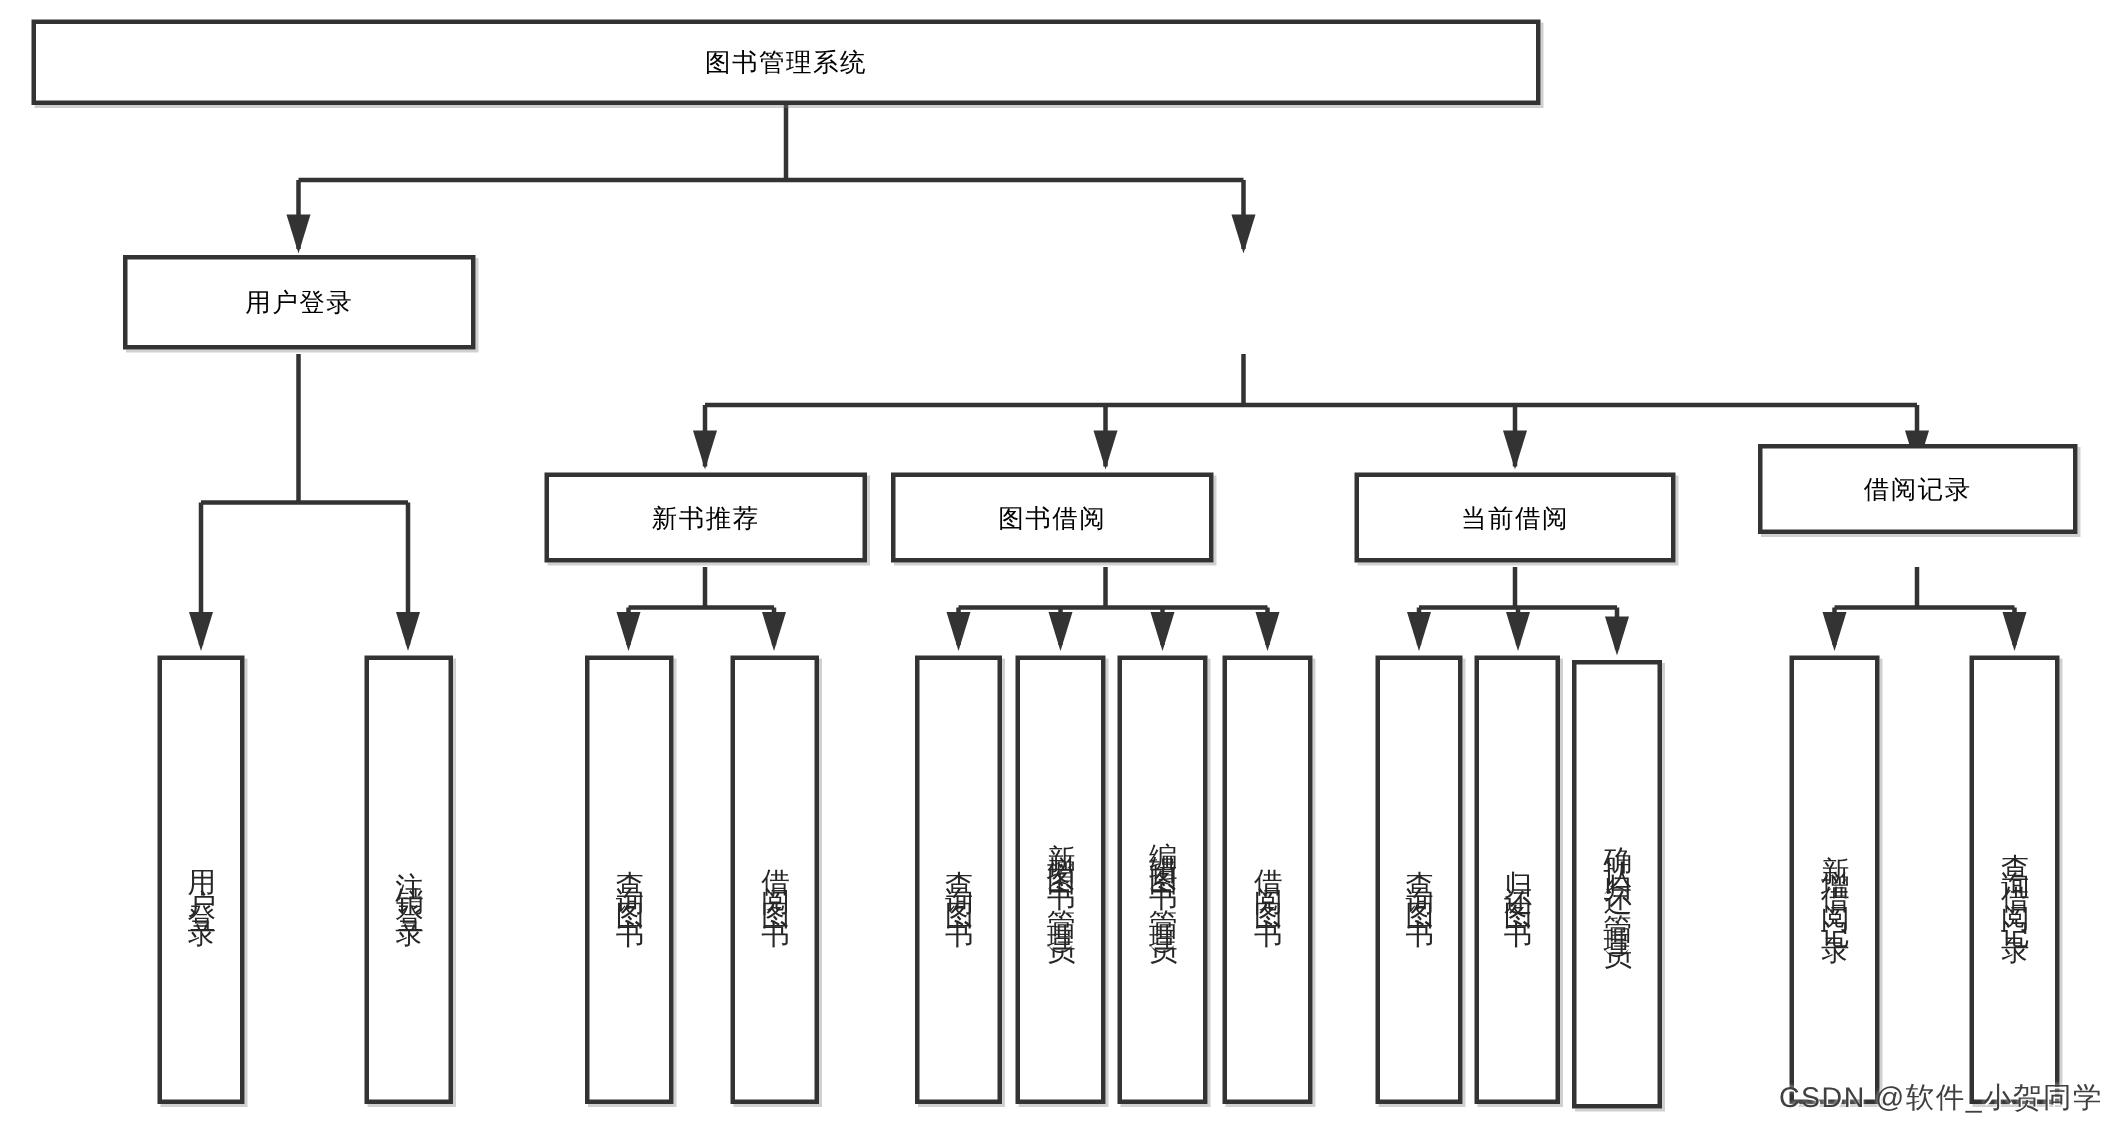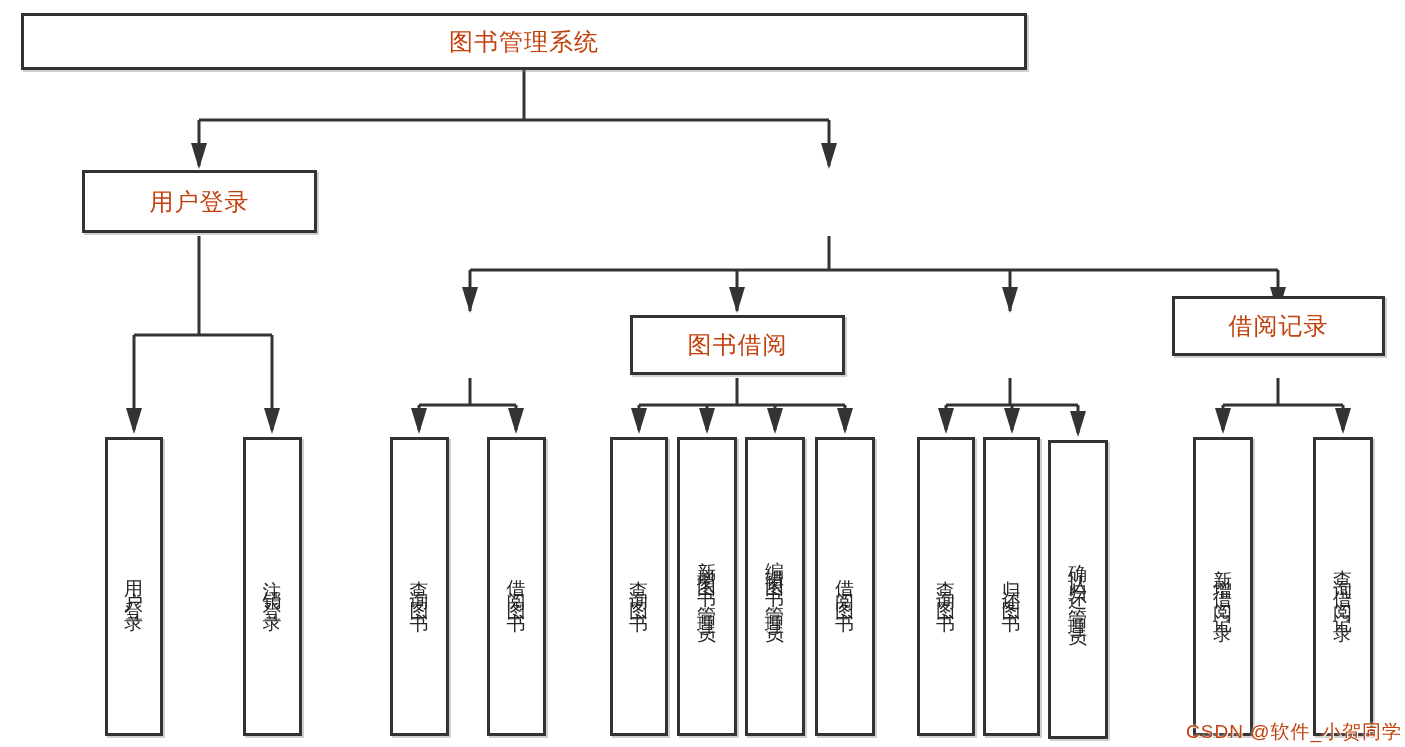--- a/index.html
+++ b/index.html
@@ -3,36 +3,36 @@
 <meta charset="utf-8">
 <style>
   html,body{margin:0;padding:0;background:#ffffff;}
   body{font-family:"Liberation Sans","DejaVu Sans",sans-serif;}
   #canvas{position:relative;width:1405px;height:747px;background:#ffffff;overflow:hidden;}
   #connectors{position:absolute;left:0;top:0;z-index:1;}
   .hnode{
     position:absolute;z-index:2;background:#ffffff;
     border:3px solid #333333;box-shadow:2px 2px 0 rgba(120,120,120,.35);
     display:flex;align-items:center;justify-content:center;
-    font-size:24px;color:#c2410c;letter-spacing:1px;white-space:nowrap;
+    font-size:17px;color:#000000;letter-spacing:1px;white-space:nowrap;
   }
   .vnode{
     position:absolute;z-index:2;background:#ffffff;
     border:3px solid #333333;box-shadow:2px 2px 0 rgba(120,120,120,.35);
     display:flex;align-items:center;justify-content:center;
     top:437px;height:293px;
   }
   .vnode span{
     writing-mode:vertical-rl;text-orientation:mixed;
     font-size:19px;color:#262626;letter-spacing:11px;line-height:1;
   }
   .vnode.long span{letter-spacing:9px;}
   #watermark{
     position:absolute;z-index:3;right:3px;bottom:2px;
-    font-size:19px;color:#c2410c;letter-spacing:1px;
+    font-size:19px;color:#404040;letter-spacing:1px;
     text-shadow:0 0 3px #ffffff,1px 1px 0 #ffffff;
   }
 </style>
 </head>
 <body>
 
 <div id="canvas">
 
   <svg id="connectors" width="1405" height="747" viewBox="0 0 1405 747">
     <g stroke="#333333" stroke-width="3" fill="none">
@@ -97,21 +97,23 @@
       <polygon points="1070,411 1086,411 1078,437"></polygon>
       <polygon points="1215,408 1231,408 1223,434"></polygon>
       <polygon points="1335,408 1351,408 1343,434"></polygon>
     </g>
   </svg>
 
   <div class="hnode" style="left:21px;top:13px;width:1000px;height:51px;">图书管理系统</div>
 
   <div class="hnode" style="left:82px;top:170px;width:229px;height:57px;">用户登录</div>
 
-  <div class="hnode" style="left:630px;top:315px;width:209px;height:54px;text-align:center;">图书借阅</div>
+  <div class="hnode" style="left:363px;top:315px;width:209px;height:54px;">新书推荐</div>
+  <div class="hnode" style="left:594px;top:315px;width:209px;height:54px;text-align:center;">图书借阅</div>
+  <div class="hnode" style="left:903px;top:315px;width:208px;height:54px;">当前借阅</div>
   <div class="hnode" style="left:1172px;top:296px;width:207px;height:54px;">借阅记录</div>
 
   <div class="vnode" style="left:105px;width:52px;">
     <span>用户登录</span>
     </div>
   <div class="vnode" style="left:243px;width:53px;">
     <span>注销登录</span>
     </div>
 
   <div class="vnode" style="left:390px;width:53px;">

